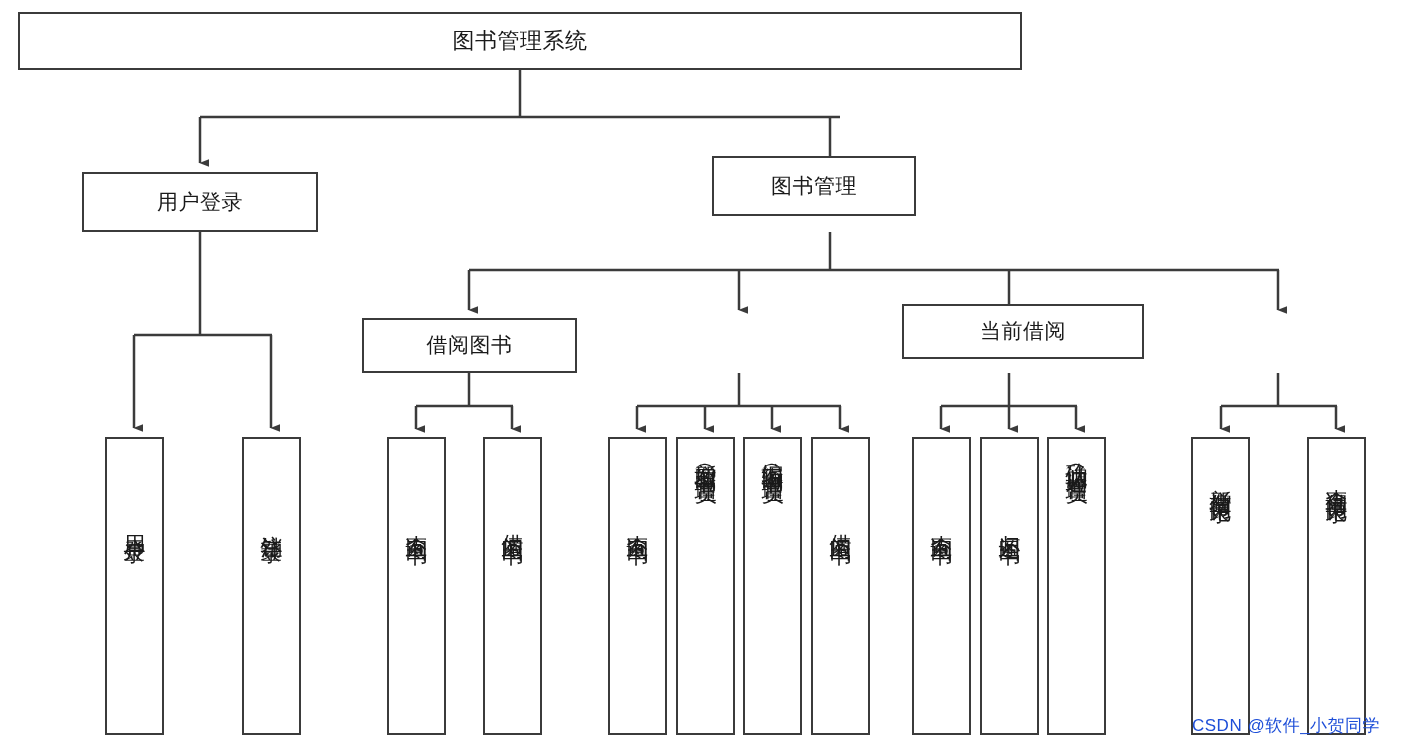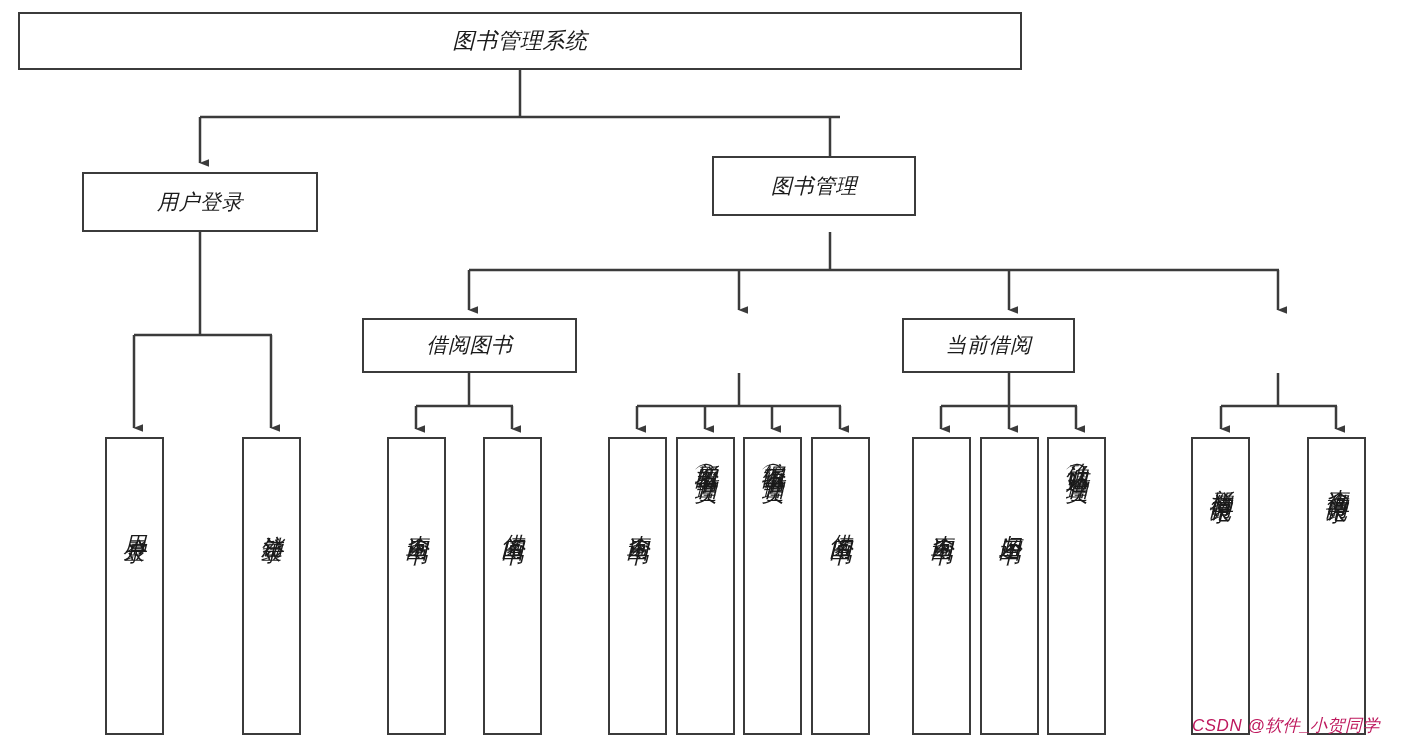--- a/index.html
+++ b/index.html
@@ -9,21 +9,20 @@
   }
   body {
     font-family: "Liberation Sans", "DejaVu Sans", sans-serif;
   }
   #canvas {
     position: relative;
     width: 1405px;
     height: 747px;
     background: #ffffff;
     overflow: hidden;
-    font-style: italic;
   }
   svg.connectors {
     position: absolute;
     left: 0;
     top: 0;
     width: 1405px;
     height: 747px;
     pointer-events: none;
   }
   .node {
@@ -60,21 +59,21 @@
     writing-mode: vertical-rl;
     text-orientation: upright;
     font-size: 22px;
     line-height: 1.0;
     letter-spacing: 3px;
     white-space: nowrap;
   }
   .watermark {
     position: absolute;
     font-size: 17px;
-    color: #be185d;
+    color: #1d4ed8;
     white-space: nowrap;
     letter-spacing: 0.5px;
   }
 </style>
 </head>
 <body>
 
 <div id="canvas">
 
   <svg class="connectors" viewBox="0 0 1405 747" xmlns="http://www.w3.org/2000/svg">
@@ -134,21 +133,21 @@
   <div class="node horiz" style="left:82px; top:172px; width:236px; height:60px;">
     <span class="label">用户登录</span>
   </div>
   <div class="node horiz" style="left:712px; top:156px; width:204px; height:60px;">
     <span class="label">图书管理</span>
   </div>
 
   <div class="node horiz" style="left:362px; top:318px; width:215px; height:55px;">
     <span class="label">借阅图书</span>
   </div>
-  <div class="node horiz" style="left:902px; top:318px; width:173px; height:55px;">
+  <div class="node horiz" style="left:902px; top:304px; width:242px; height:55px;">
     <span class="label">当前借阅</span>
   </div>
 
   <div class="node vert" style="left:105px; top:437px; width:59px; height:298px; padding-top:78px;">
     <span class="label">用户登录</span>
   </div>
   <div class="node vert" style="left:242px; top:437px; width:59px; height:298px; padding-top:78px;">
     <span class="label">注销登录</span>
   </div>
 

